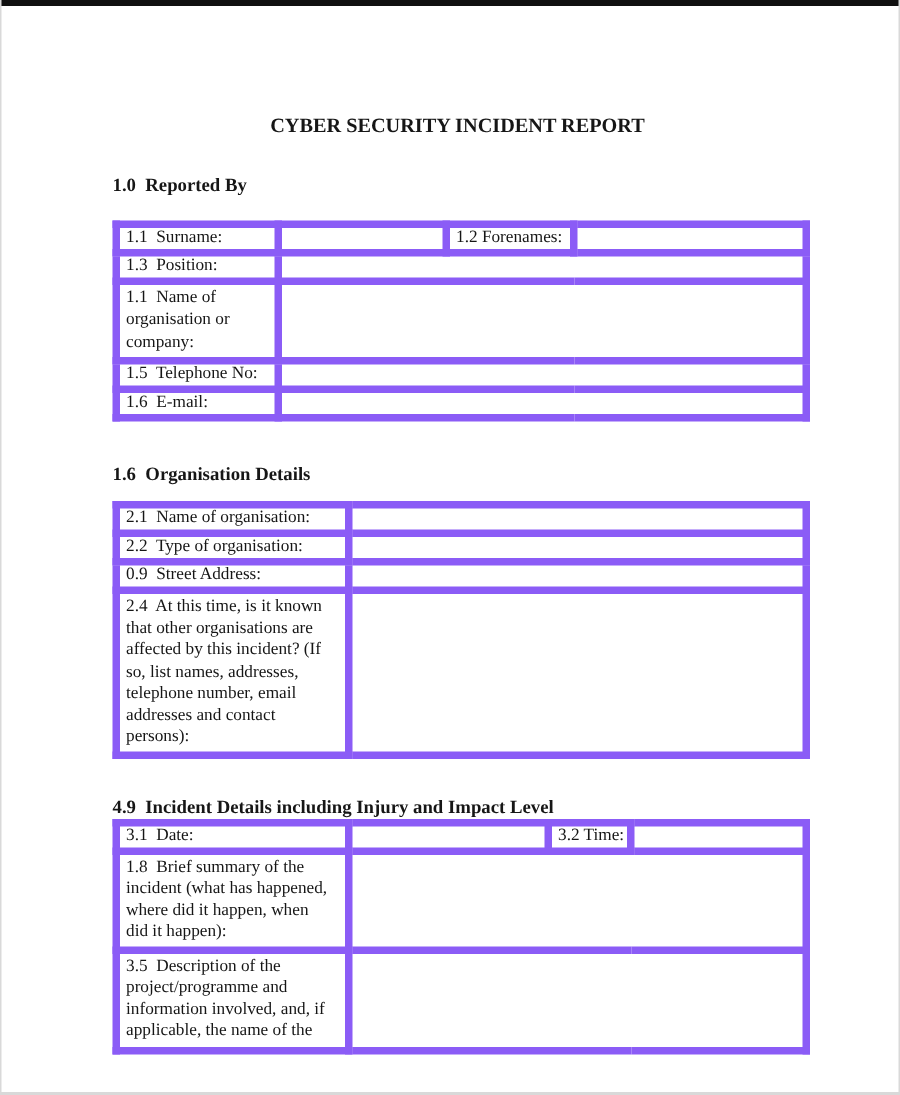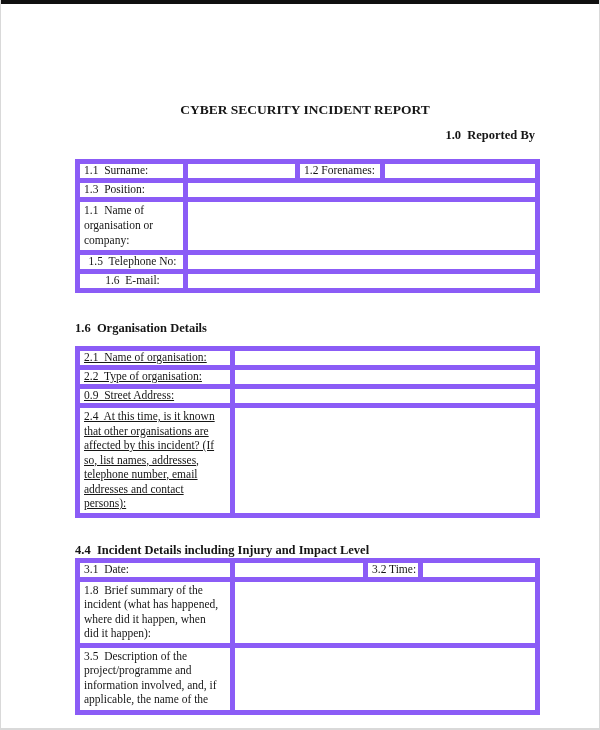--- a/index.html
+++ b/index.html
@@ -22,53 +22,53 @@
     border-left:1px solid #d9d9d9;
     border-right:1px solid #d9d9d9;
     border-bottom:2px solid #d9d9d9;
     pointer-events:none;
   }
   .content {
     position:absolute; top:0; left:75px;
     width:460px;
   }
   .doc-title {
-    margin-top:102px;
+    margin-top:76px;
     text-align:center;
     font-weight:bold;
     font-size:13.5px;
     line-height:16px;
     white-space:pre;
   }
   .sec-heading {
     font-weight:bold;
     font-size:12.5px;
     line-height:15px;
     white-space:pre;
   }
-  #heading-1 { margin-top:10px;text-align:right; }
+  #heading-1 { margin-top:24px; }
   #heading-2 { margin-top:28px; }
   #heading-3 { margin-top:25px; }
   table {
     border-collapse:collapse;
     table-layout:fixed;
     width:460px;
   }
   #table-1 { margin-top:16px; }
-  #table-2 { margin-top:10px;text-decoration:underline; }
+  #table-2 { margin-top:10px; }
   #table-3 { }
   td {
     border:5px solid #8b5cf6;
     font-size:11.5px;
     padding:0 2px 1px 4px;
     vertical-align:bottom;
     overflow:hidden;
   }
   tr.single { height:14px; }
-  tr.single-sm { height:13px;text-align:center; }
+  tr.single-sm { height:13px; }
   td.lbl { white-space:pre; line-height:13px; }
   td.lbl-multi {
     white-space:pre;
     line-height:14.5px;
     vertical-align:top;
     padding-top:1px; padding-bottom:2px;
   }
   td.blank { }
   tr.row-14 td.lbl-multi { line-height:15px; }
 </style>
@@ -144,21 +144,21 @@
 affected by this incident? (If
 so, list names, addresses,
 telephone number, email
 addresses and contact
 persons):</td>
       <td class="blank"></td>
     </tr>
   </tbody>
     </table>
 
-  <div class="sec-heading" id="heading-3">4.4  Incident Details including Injury and Impact Level</div>
+  <div class="sec-heading" id="heading-3">4.9  Incident Details including Injury and Impact Level</div>
 
   <table id="table-3">
     <colgroup>
       <col style="width:155px">
         <col style="width:133px">
       <col style="width:55px">
         <col style="width:117px">
     </colgroup>
     <tbody>
         <tr class="single">

